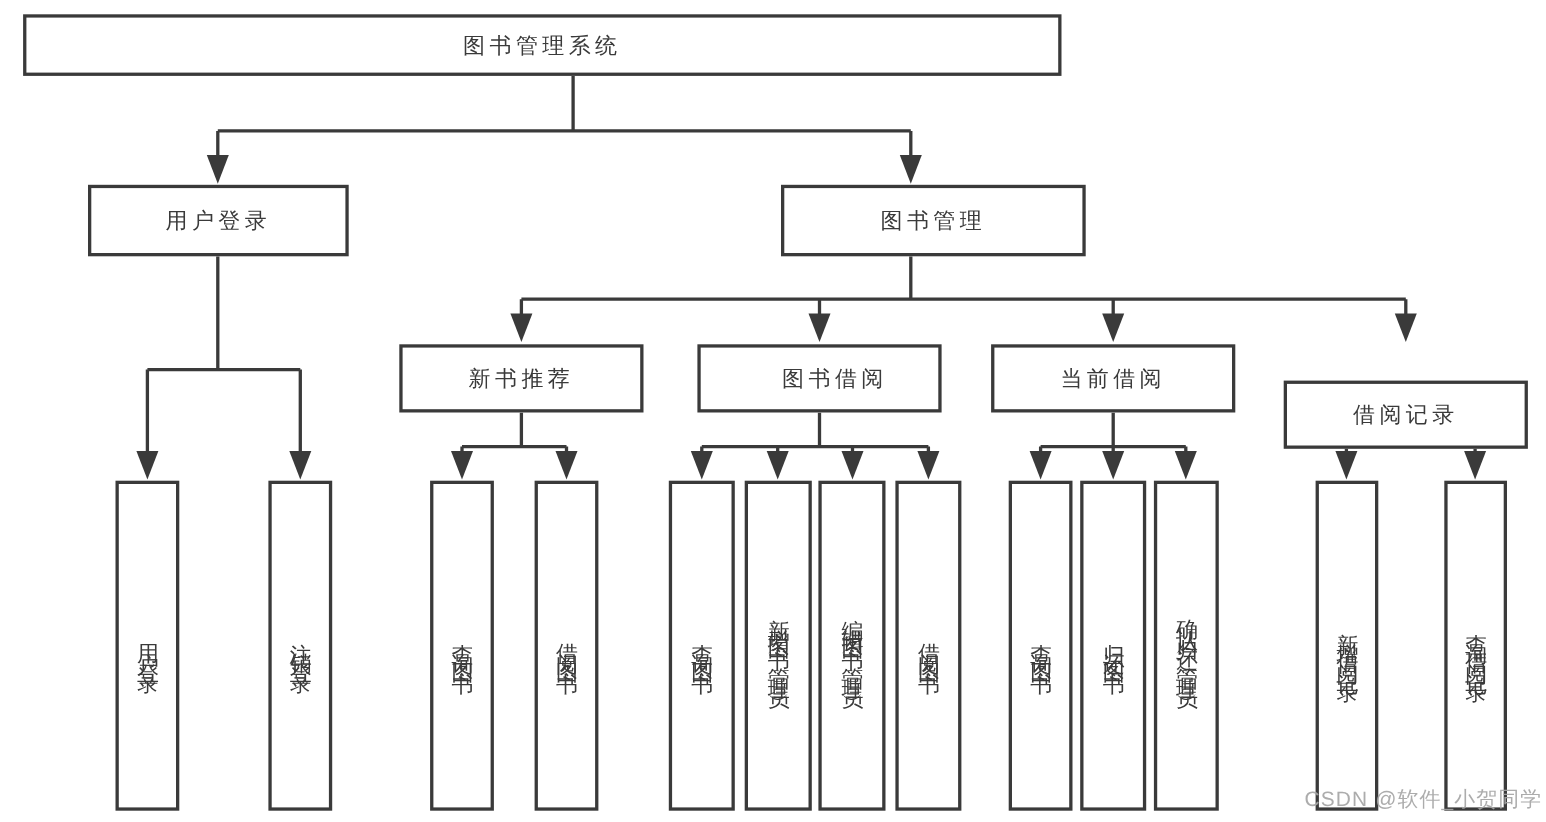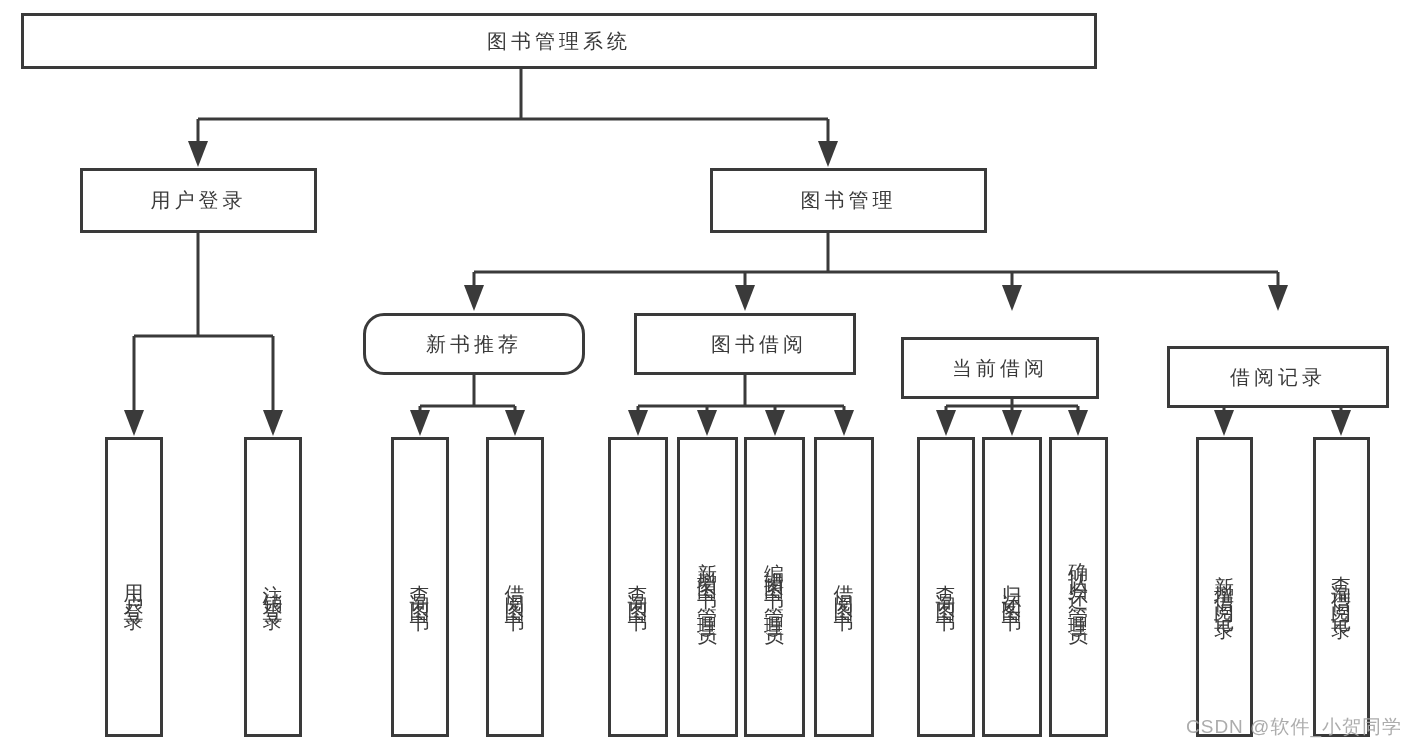--- a/index.html
+++ b/index.html
@@ -39,28 +39,28 @@
   }
   .node.vertical {
     writing-mode: vertical-rl;
     text-orientation: mixed;
     letter-spacing: 9px;
     line-height: 1;
     white-space: normal;
     padding: 6px 0;
   }
   
-  .n-root            { left: 21px;   top: 13px;  width: 1076px; height: 56px; }
+  .n-root            { left: 21px;   top: 13px;  width: 944px; height: 56px; }
   
   .n-user-login      { left: 80px;   top: 168px; width: 237px;  height: 65px; }
   .n-book-mgmt       { left: 710px;  top: 168px; width: 277px;  height: 65px; }
   
-  .n-new-book-rec    { left: 363px;  top: 313px; width: 222px;  height: 62px; border-radius: 21px; }
+  .n-new-book-rec    { left: 363px;  top: 313px; width: 222px;  height: 62px; }
   .n-book-borrow     { left: 634px;  top: 313px; width: 222px;  height: 62px; padding-left: 28px; }
-  .n-current-borrow  { left: 901px;  top: 313px; width: 198px;  height: 62px; margin-top: 24px; }
+  .n-current-borrow  { left: 901px;  top: 313px; width: 222px;  height: 62px; }
   .n-borrow-record   { left: 1167px; top: 313px; width: 222px;  height: 62px; margin-top: 33px; }
   
   .n-leaf-user-login { left: 105px;  top: 437px; width: 58px;   height: 300px; }
   .n-leaf-logout     { left: 244px;  top: 437px; width: 58px;   height: 300px; }
   .n-leaf-nbr-query  { left: 391px;  top: 437px; width: 58px;   height: 300px; }
   .n-leaf-nbr-borrow { left: 486px;  top: 437px; width: 58px;   height: 300px; }
   .n-leaf-bb-query   { left: 608px;  top: 437px; width: 60px;   height: 300px; }
   .n-leaf-bb-add     { left: 677px;  top: 437px; width: 61px;   height: 300px; }
   .n-leaf-bb-edit    { left: 744px;  top: 437px; width: 61px;   height: 300px; }
   .n-leaf-bb-borrow  { left: 814px;  top: 437px; width: 60px;   height: 300px; }

